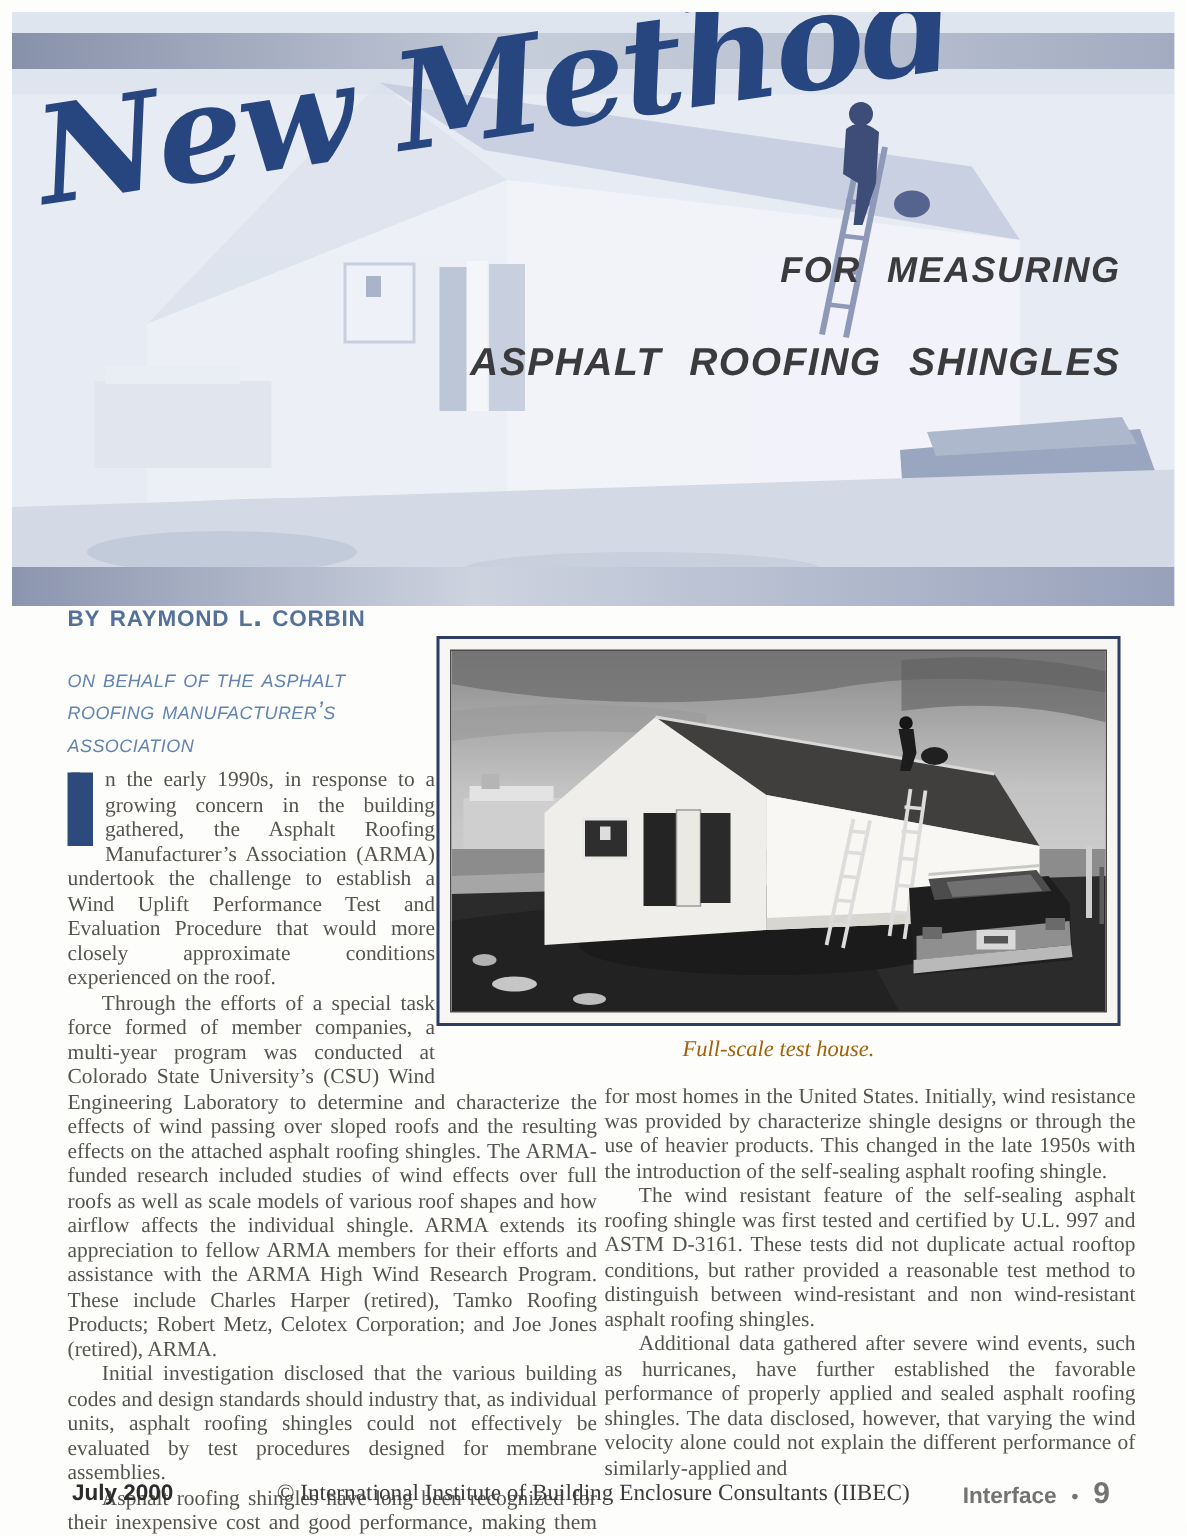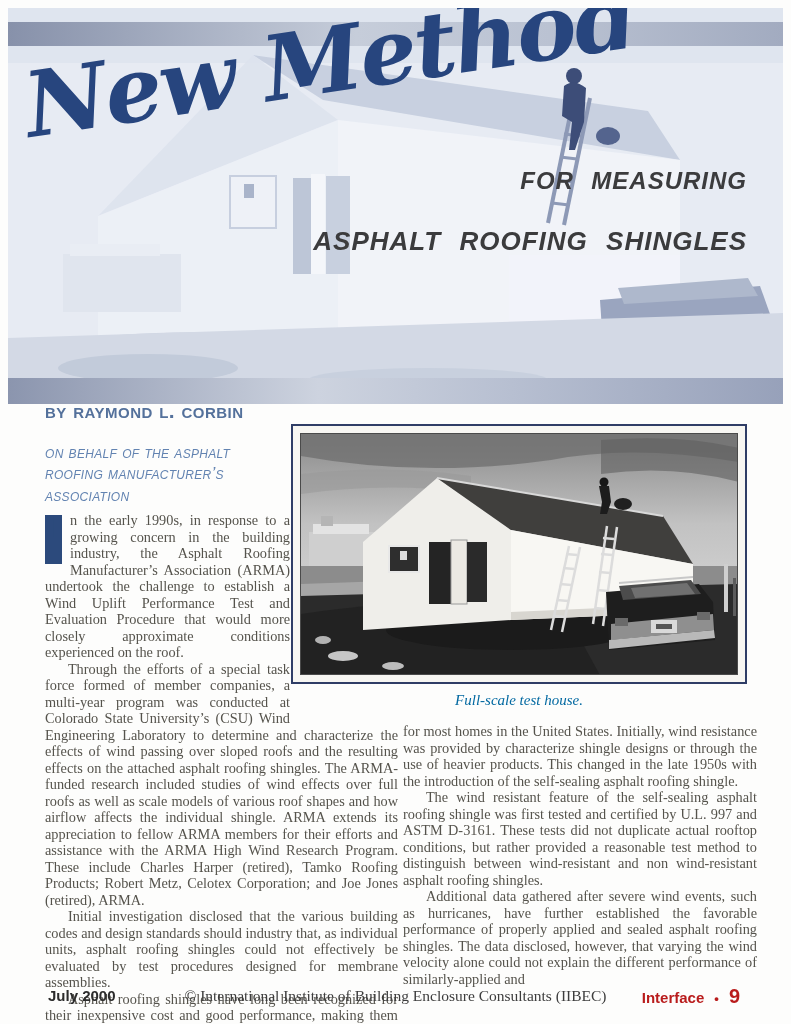--- a/index.html
+++ b/index.html
@@ -49,21 +49,21 @@
   }
 
   
   .photo-frame{
     position:absolute;left:291px;top:424px;width:456px;height:260px;
     box-sizing:border-box;border:2px solid #2f3d66;background:#f7f6f2;padding:7px;z-index:1;
   }
   .photo-inner{width:438px;height:242px;border:1px solid #4a4a4a;box-sizing:border-box;overflow:hidden;}
   .photo-caption{
     position:absolute;left:291px;top:692px;width:456px;text-align:center;
-    font-style:italic;font-size:15px;color:#0369a1;
+    font-style:italic;font-size:15px;color:#a16207;
   }
 
   
   .col{font-size:14.3px;line-height:16.5px;color:#55534c;text-align:justify;}
   .col p{margin:0;}
   .col p + p{text-indent:1.6em;}
   .left-col{position:absolute;left:45px;top:512px;width:353px;}
   .photo-intrusion{float:right;width:108px;height:214px;}
   .right-col{position:absolute;left:403px;top:723px;width:354px;}
   .drop-cap{
@@ -76,21 +76,21 @@
   .footer-issue{
     position:absolute;left:48px;top:987px;
     font-family:"Liberation Sans",sans-serif;font-weight:bold;font-size:15px;color:#2c2c2c;
   }
   .footer-copyright{
     position:absolute;left:0;top:987px;width:791px;text-align:center;
     font-family:"Liberation Serif",serif;font-size:15.5px;color:#3d3d3d;
   }
   .footer-right{
     position:absolute;right:51px;top:985px;display:flex;align-items:baseline;gap:10px;
-    font-family:"Liberation Sans",sans-serif;font-weight:bold;color:#b91c1c;
+    font-family:"Liberation Sans",sans-serif;font-weight:bold;color:#737373;
   }
   .footer-journal{font-size:15px;}
   .footer-sep{font-size:13px;}
   .footer-pagenum{font-size:20px;}
 </style>
 </head>
 <body>
 
 <div class="page">
 
@@ -227,21 +227,21 @@
         <ellipse cx="92" cy="232" rx="11" ry="4" fill="#bdbdbd"></ellipse>
         <ellipse cx="22" cy="206" rx="8" ry="4" fill="#b2b2b2"></ellipse>
       </svg>
     </div>
   </div>
   <div class="photo-caption">Full-scale test house.</div>
 
   <div class="col left-col">
     <div class="photo-intrusion"></div>
     <p>
-      <span class="drop-cap">I</span><span>n the early 1990s, in response to a growing concern in the building industry, the Asphalt Roofing Manufacturer’s Association (ARMA) undertook the challenge to establish a Wind Uplift Performance Test and Evaluation Procedure that would more closely approximate conditions experienced on the roof.</span>
+      <span class="drop-cap">I</span><span>n the early 1990s, in response to a growing concern in the building gathered, the Asphalt Roofing Manufacturer’s Association (ARMA) undertook the challenge to establish a Wind Uplift Performance Test and Evaluation Procedure that would more closely approximate conditions experienced on the roof.</span>
     </p>
     <p>Through the efforts of a special task force formed of member companies, a multi-year program was conducted at Colorado State University’s (CSU) Wind Engineering Laboratory to determine and characterize the effects of wind passing over sloped roofs and the resulting effects on the attached asphalt roofing shingles. The ARMA-funded research included studies of wind effects over full roofs as well as scale models of various roof shapes and how airflow affects the individual shingle. ARMA extends its appreciation to fellow ARMA members for their efforts and assistance with the ARMA High Wind Research Program. These include Charles Harper (retired), Tamko Roofing Products; Robert Metz, Celotex Corporation; and Joe Jones (retired), ARMA.</p>
     <p>Initial investigation disclosed that the various building codes and design standards should industry that, as individual units, asphalt roofing shingles could not effectively be evaluated by test procedures designed for membrane assemblies.</p>
     <p>Asphalt roofing shingles have long been recognized for their inexpensive cost and good performance, making them the choice</p>
   </div>
 
   <div class="col right-col">
     <p>for most homes in the United States. Initially, wind resistance was provided by characterize shingle designs or through the use of heavier products. This changed in the late 1950s with the introduction of the self-sealing asphalt roofing shingle.</p>
     <p>The wind resistant feature of the self-sealing asphalt roofing shingle was first tested and certified by U.L. 997 and ASTM D-3161. These tests did not duplicate actual rooftop conditions, but rather provided a reasonable test method to distinguish between wind-resistant and non wind-resistant asphalt roofing shingles.</p>
     <p>Additional data gathered after severe wind events, such as hurricanes, have further established the favorable performance of properly applied and sealed asphalt roofing shingles. The data disclosed, however, that varying the wind velocity alone could not explain the different performance of similarly-applied and</p>

